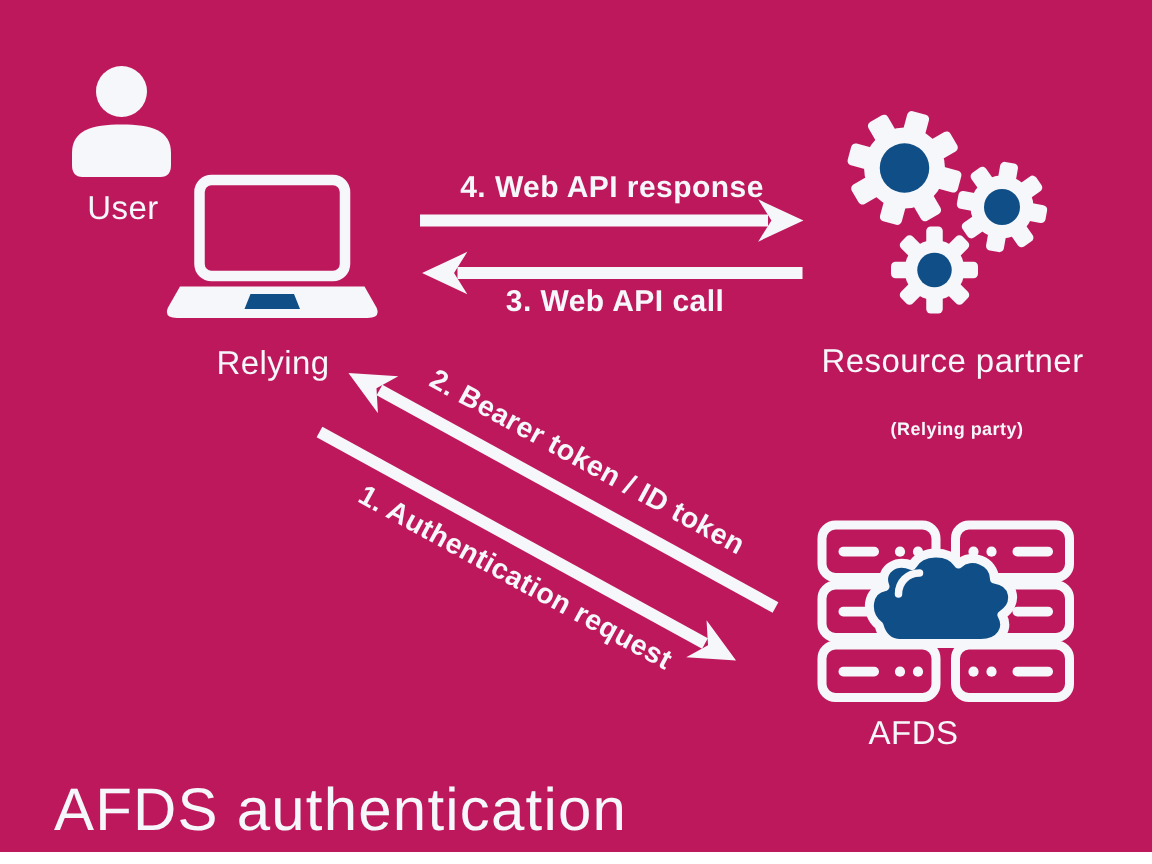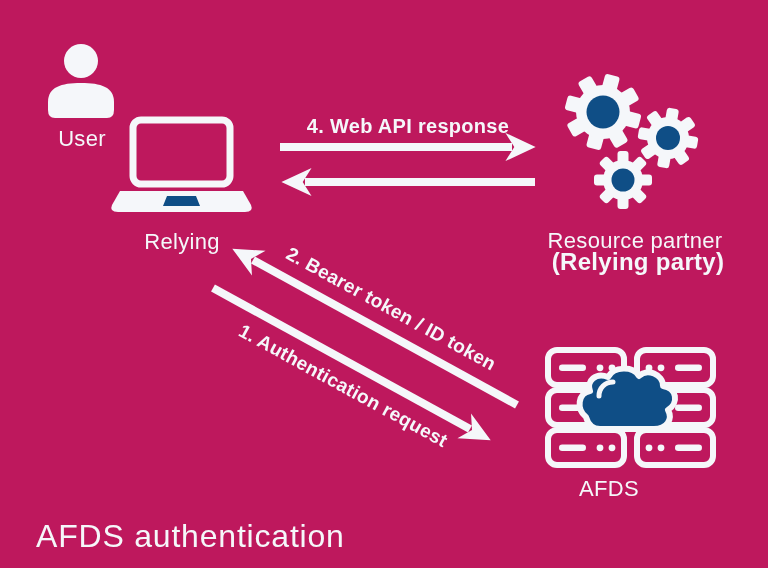--- a/index.html
+++ b/index.html
@@ -13,30 +13,30 @@
   .canvas svg.layer{position:absolute;left:0;top:0;}
   .lbl{
     position:absolute;
     color:#F5F7FA;
     white-space:nowrap;
     transform:translate(-50%,-50%);
     text-align:center;
     letter-spacing:0.3px;
   }
   .node-label{font-size:22px;font-weight:400;}
-  .node-sublabel{font-size:24px;font-weight:700;}
+  .node-sublabel{font-size:12px;font-weight:700;margin-top:24px;}
   .flow-label{font-size:20px;font-weight:700;}
   .flow-label-diag{font-size:19px;font-weight:700;}
   .rot{transform:translate(-50%,-50%) rotate(28.7deg);}
   .wrap2{white-space:normal;width:170px;line-height:1.05;}
   .title{
     position:absolute;
     left:36px;top:518px;
     color:#F5F7FA;
-    font-size:32px;
+    font-size:40px;
     font-weight:400;
     letter-spacing:0.8px;
   }
 </style>
 </head>
 <body>
 
 <div class="canvas">
 
   <svg class="layer" width="768" height="576" viewBox="0 0 768 576">
@@ -148,18 +148,19 @@
   <div class="lbl node-label" style="left:82px;top:139px;">User</div>
 
   <div class="lbl node-label" style="left:182px;top:242px;">Relying</div>
 
   <div class="lbl node-label" style="left:635px;top:241px;">Resource partner</div>
   <div class="lbl node-sublabel" style="left:638px;top:262px;">(Relying party)</div>
 
   <div class="lbl node-label" style="left:609px;top:489px;">AFDS</div>
 
   <div class="lbl flow-label" style="left:408px;top:126px;">4. Web API response</div>
+  <div class="lbl flow-label" style="left:410px;top:202px;">3. Web API call</div>
   <div class="lbl flow-label-diag rot" style="left:391px;top:309px;">2. Bearer token / ID token</div>
   <div class="lbl flow-label-diag rot" style="left:343px;top:386px;">1. Authentication request</div>
 
   <div class="title">AFDS authentication</div>
 
 </div>
 
 </body></html>

